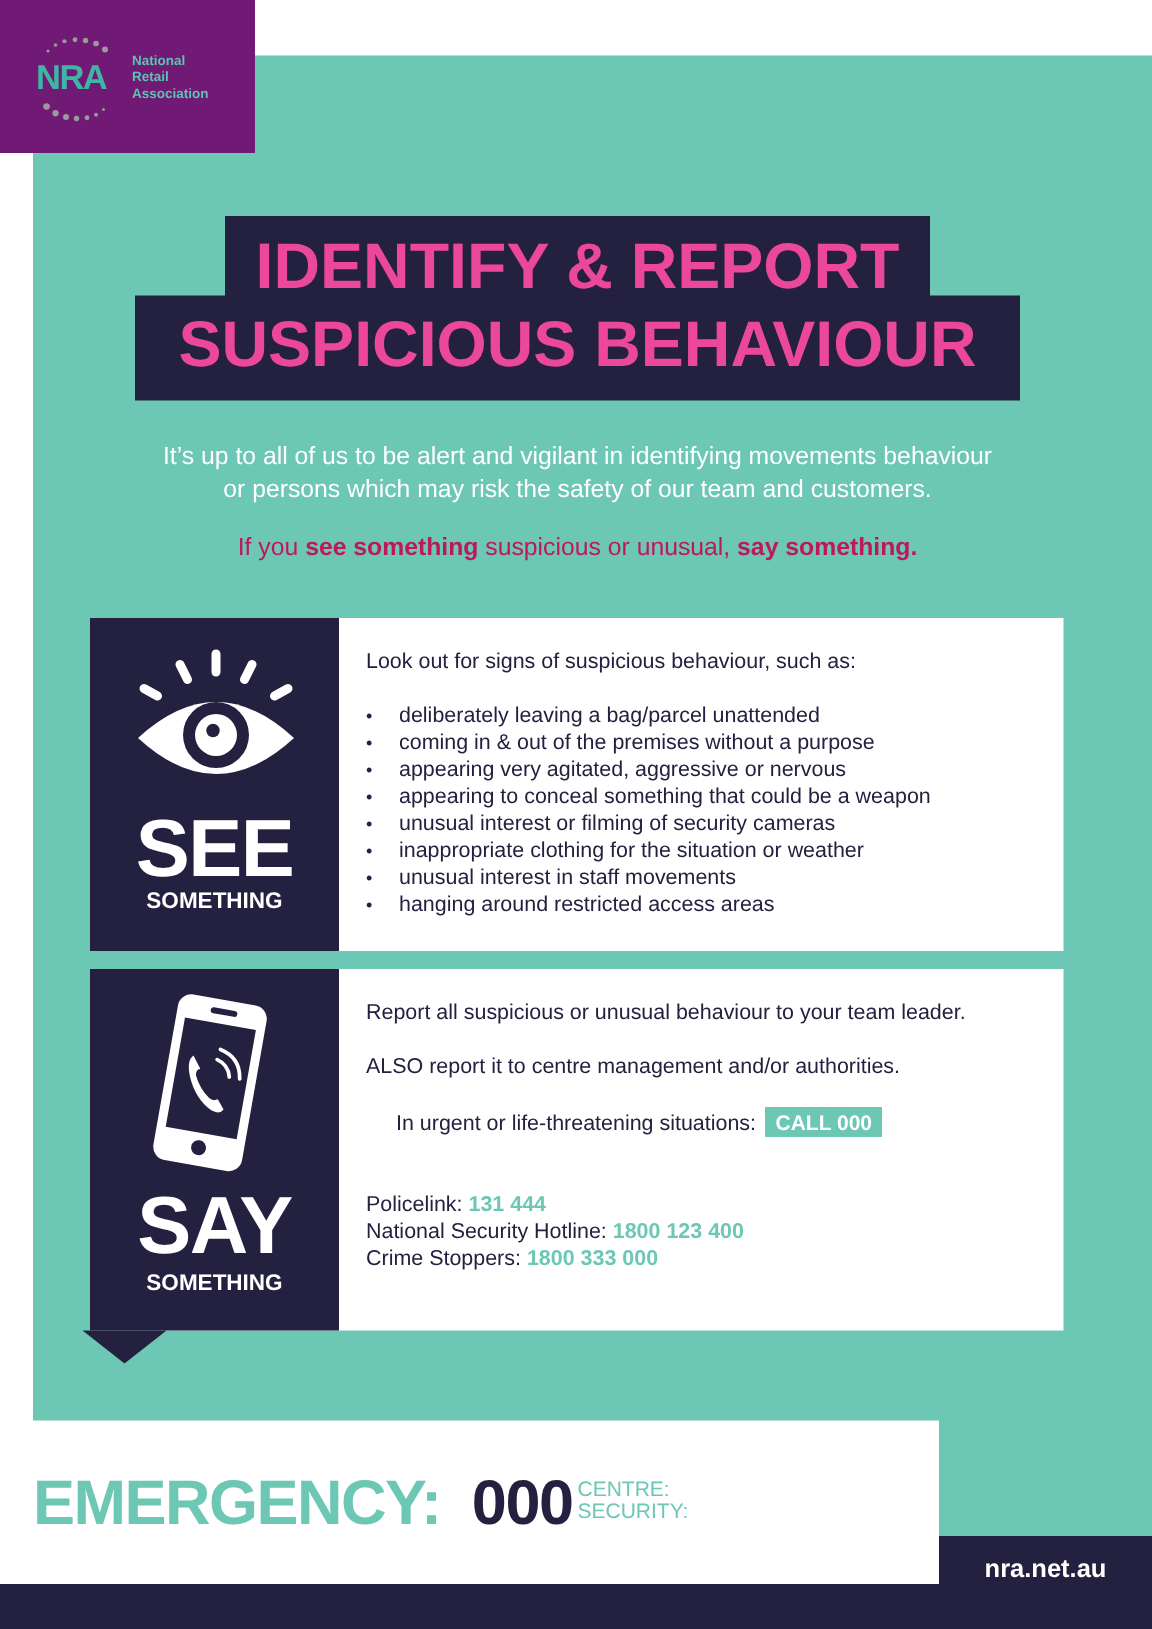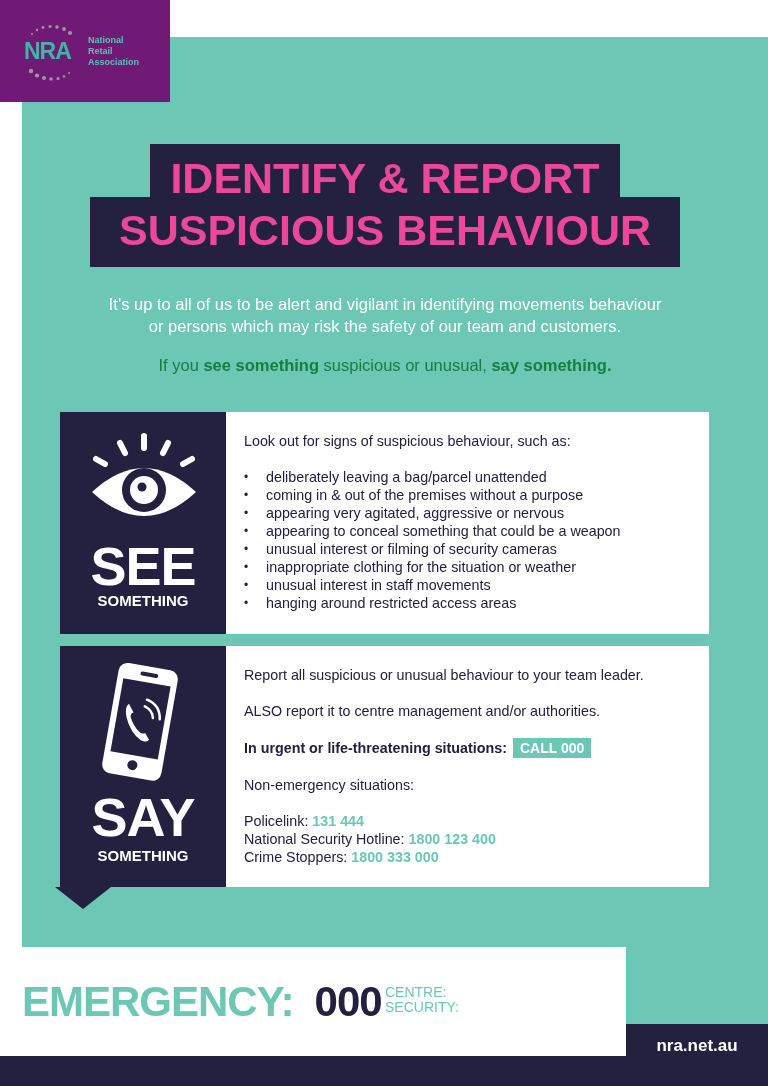--- a/index.html
+++ b/index.html
@@ -18,21 +18,21 @@
   .logo .assoc { position: absolute; left: 66px; top: 11px; font-size: 9px; line-height: 11px; font-weight: 700; color: #5cc2b1; }
 
   .title-wrap { position: absolute; left: 90px; top: 144px; width: 600px; text-align: center; }
   .title-line1 { position: absolute; left: 60px; top: 0; width: 470px; height: 54px; background: #23213f; }
   .title-line2 { position: absolute; left: 0; top: 53px; width: 590px; height: 70px; background: #23213f; }
   .title-text { position: absolute; left: 0; width: 100%; text-align: center; color: #ec4899; font-weight: 700; font-size: 43px; letter-spacing: 0px; }
   .title-text.l1 { top: 10px; left: -5px; }
   .title-text.l2 { top: 62px; left: -5px; }
 
   .intro { position: absolute; left: 40px; top: 293px; width: 690px; text-align: center; color: #ffffff; font-size: 16.5px; line-height: 22px; }
-  .cta { position: absolute; left: 40px; top: 356px; width: 690px; text-align: center; color: #15803d; font-size: 16.5px; }
+  .cta { position: absolute; left: 40px; top: 356px; width: 690px; text-align: center; color: #be185d; font-size: 16.5px; }
   .cta b { font-weight: 700; }
 
   .card { position: absolute; left: 60px; width: 649px; background: #ffffff; }
   .card-see { top: 412px; height: 222px; }
   .card-say { top: 646px; height: 241px; }
   .card .side { position: absolute; left: 0; top: 0; width: 166px; height: 100%; background: #23213f; }
   .card .side .big { position: absolute; left: 0; width: 166px; text-align: center; color: #ffffff; font-weight: 700; font-size: 54px; letter-spacing: -1px; }
   .card .side .small { position: absolute; left: 0; width: 166px; text-align: center; color: #ffffff; font-weight: 700; font-size: 15px; }
   .card-see .side .big { top: 123px; }
   .card-see .side .small { top: 180px; }
@@ -42,21 +42,21 @@
   .phone-icon { position: absolute; left: 36px; top: 14px; width: 90px; height: 124px; }
   .pointer { position: absolute; left: 55px; top: 887px; width: 0; height: 0; border-left: 28px solid transparent; border-right: 28px solid transparent; border-top: 22px solid #23213f; }
 
   .card .body { position: absolute; left: 184px; top: 20px; right: 10px; font-size: 14.3px; line-height: 18px; color: #23213f; }
   .card .body p { margin: 0; }
   .bullets { list-style: none; margin-top: 18px; }
   .bullets li { position: relative; padding-left: 22px; }
   .bullets li::before { content: "•"; position: absolute; left: 0; top: 0; font-size: 12px; }
 
   .say-body .gap { height: 18px; }
-  .say-body .urgent { font-weight: 700; }
+  .say-body .urgent { font-weight: 400; margin-left: 20px; }
   .call-badge { display: inline-block; background: #6cc7b5; color: #ffffff; font-weight: 700; padding: 1px 7px; margin-left: 6px; font-size: 14px; }
   .teal-num { color: #6cc7b5; font-weight: 700; }
 
   .emergency { position: absolute; left: 22px; top: 978px; white-space: nowrap; }
   .emergency .label { color: #6cc7b5; font-weight: 700; font-size: 42px; letter-spacing: -1px; }
   .emergency .num { color: #23213f; font-weight: 700; font-size: 42px; letter-spacing: -1px; margin-left: 21px; }
   .centre-sec { position: absolute; left: 385px; top: 985px; color: #6cc7b5; font-weight: 400; font-size: 14px; line-height: 15px; }
   .url { position: absolute; left: 626px; top: 1036px; width: 142px; text-align: center; color: #ffffff; font-weight: 700; font-size: 17px; }
 </style>
 </head>
@@ -159,21 +159,20 @@
     <div class="big">SAY</div>
     <div class="small">SOMETHING</div>
   </div>
   <div class="body say-body">
     <p>Report all suspicious or unusual behaviour to your team leader.</p>
     <div class="gap"></div>
     <p>ALSO report it to centre management and/or authorities.</p>
     <div class="gap"></div>
     <p><span class="urgent">In urgent or life-threatening situations:</span><span class="call-badge">CALL 000</span></p>
     <div class="gap"></div>
-    <p>Non-emergency situations:</p>
     <div class="gap"></div>
     <p><span>Policelink: </span><span class="teal-num">131 444</span></p>
     <p><span>National Security Hotline: </span><span class="teal-num">1800 123 400</span></p>
     <p><span>Crime Stoppers: </span><span class="teal-num">1800 333 000</span></p>
   </div>
 </div>
 <div class="pointer"></div>
 
 <div class="emergency"><span class="label">EMERGENCY:</span><span class="num">000</span></div>
 <div class="centre-sec">

